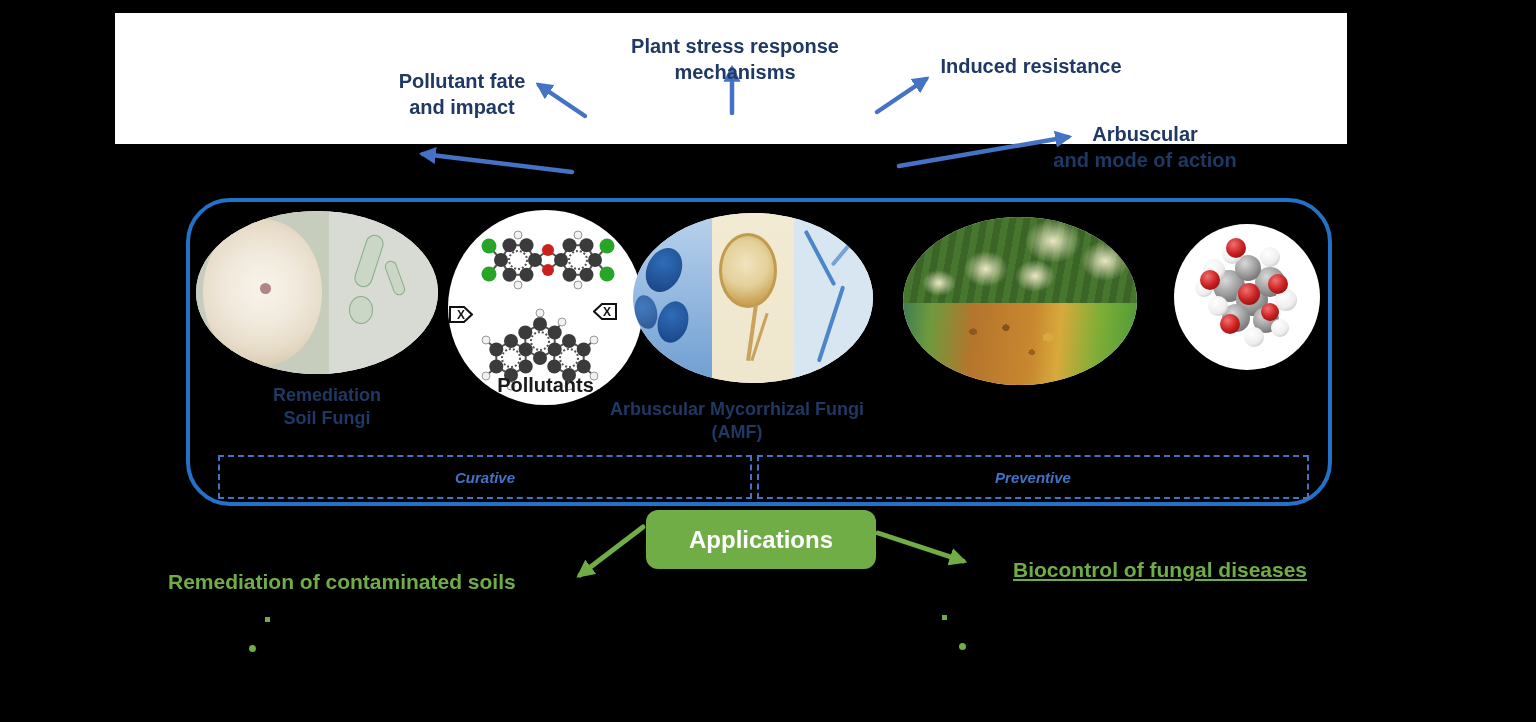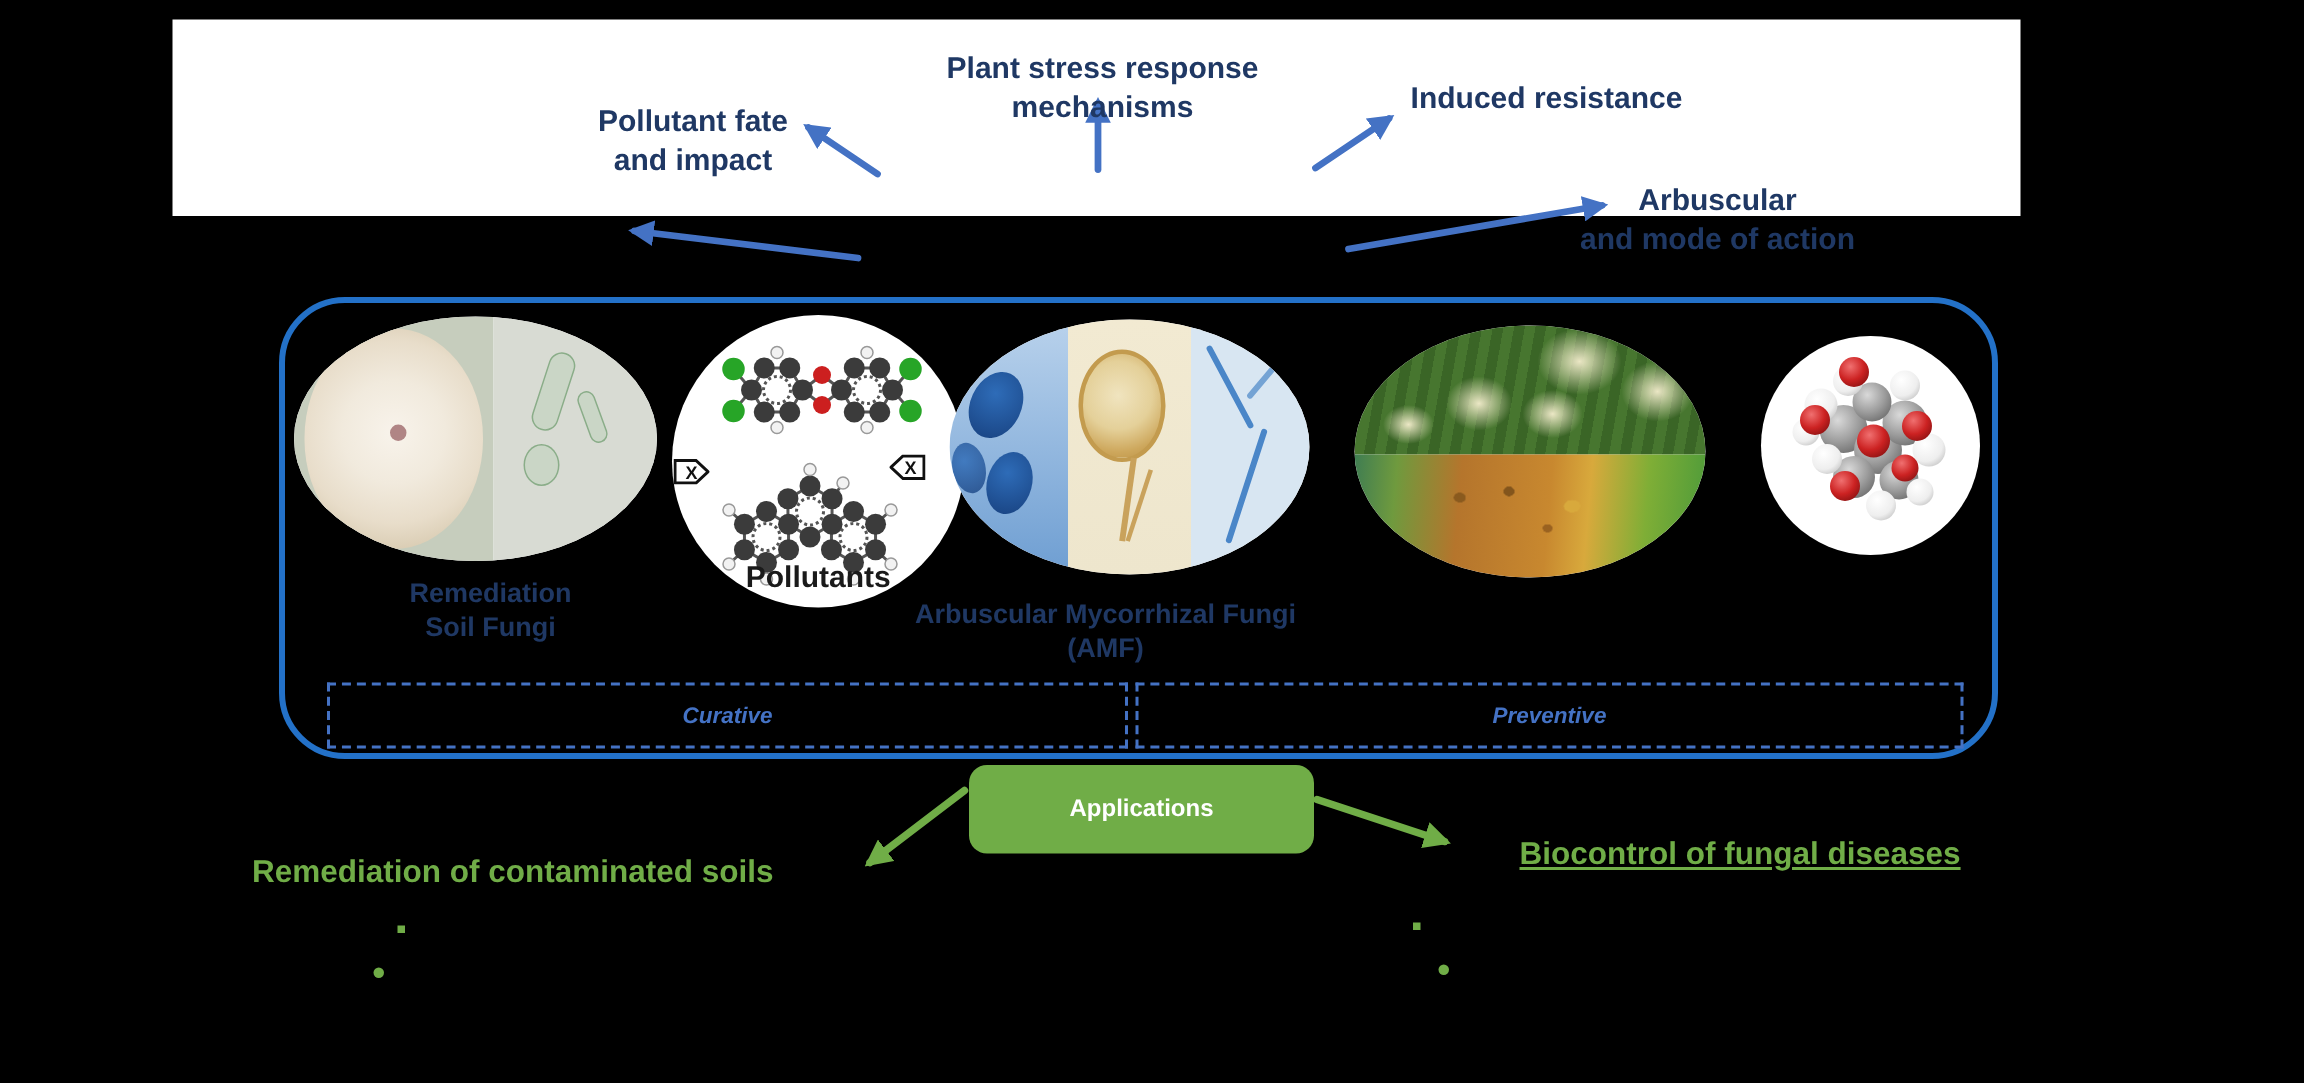--- a/index.html
+++ b/index.html
@@ -52,21 +52,21 @@
   .oval-lbl{position:absolute;color:#1f3864;font-weight:bold;font-size:18px;line-height:1.3;text-align:center;}
   .pollutants-lbl{position:absolute;left:0;right:0;bottom:8px;text-align:center;color:#1a1a1a;font-weight:bold;font-size:20px;margin-top:38px;}
   .xmark{position:absolute;width:24px;height:17px;}
 
   
   .dash-box{position:absolute;top:455px;height:44px;border:2px dashed #4472c4;box-sizing:border-box;
             display:flex;align-items:center;justify-content:center;color:#4472c4;font-weight:bold;font-style:italic;font-size:15px;}
 
   
   .app-box{position:absolute;left:646px;top:510px;width:230px;height:59px;background:#70ad47;border-radius:12px;
-           display:flex;align-items:center;justify-content:center;color:#fff;font-weight:bold;font-size:16px;}
+           display:flex;align-items:center;justify-content:center;color:#fff;font-weight:bold;font-size:24px;}
   .green-heading{position:absolute;color:#70ad47;font-weight:bold;font-size:21px;white-space:nowrap;}
   .bullet{position:absolute;background:#70ad47;}
   .bullet.round{border-radius:50%;}
 </style>
 </head>
 <body>
 
 <div class="stage">
 
   <section class="top-panel">

